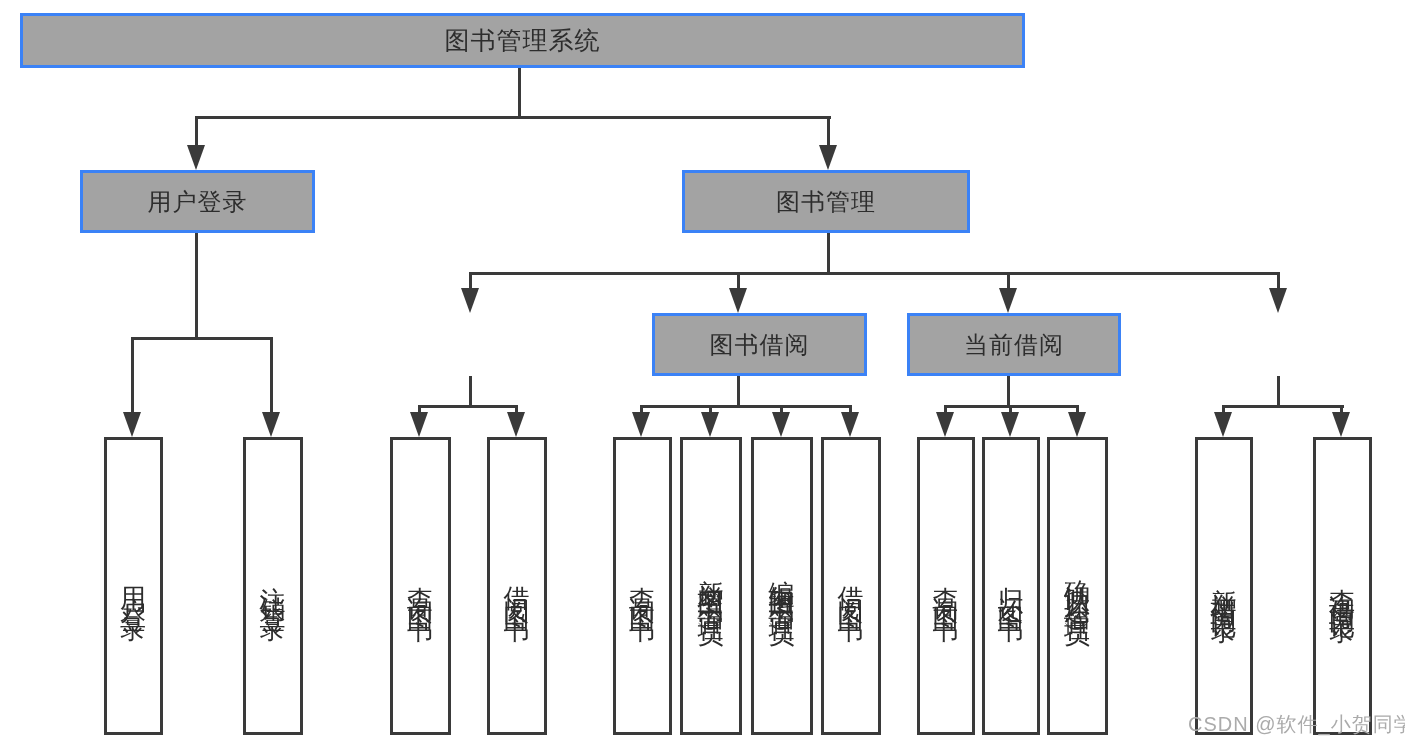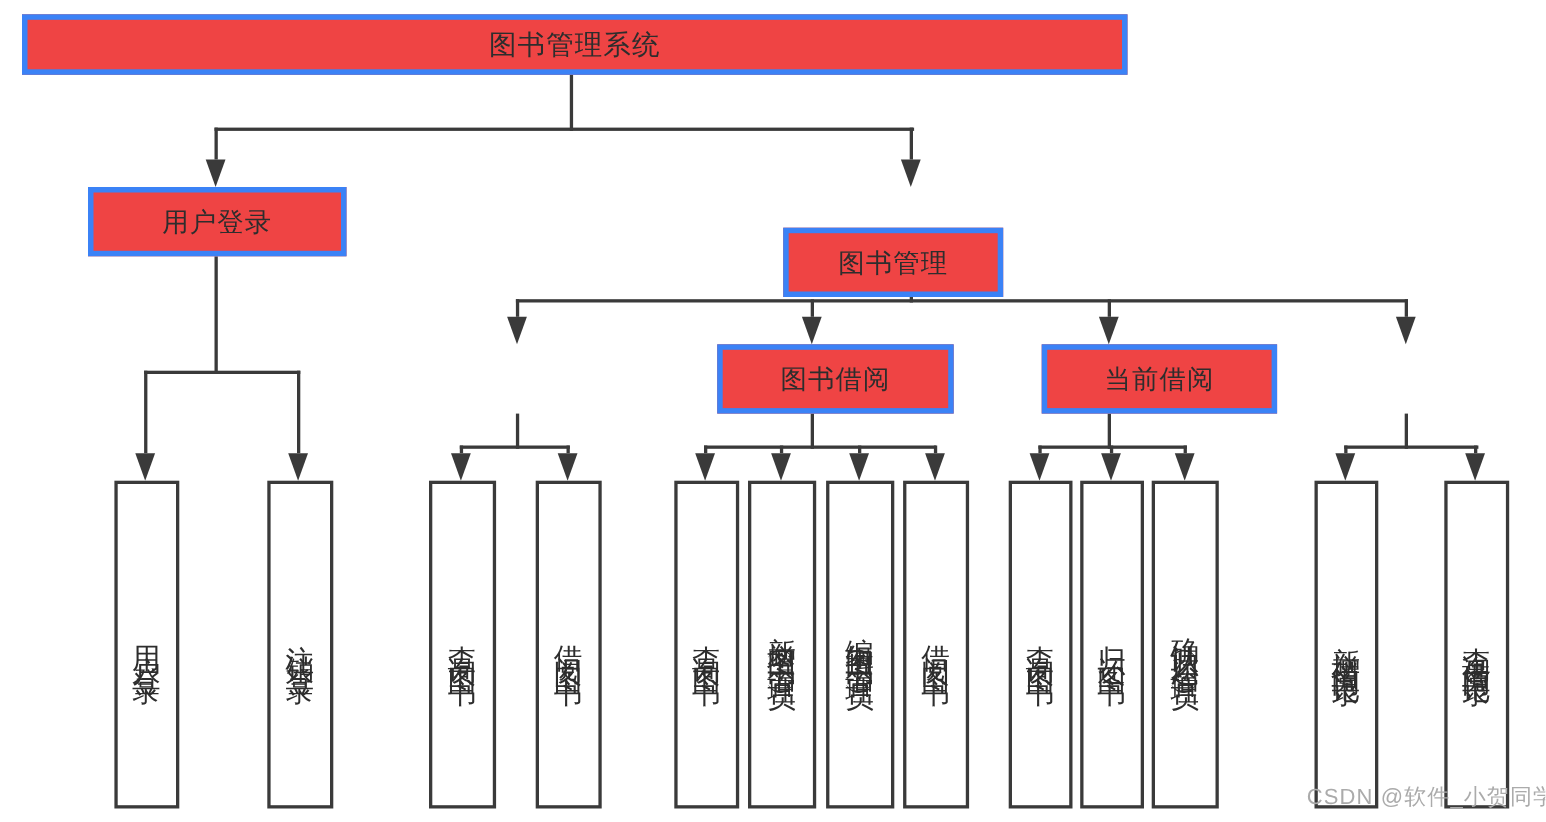--- a/index.html
+++ b/index.html
@@ -8,22 +8,22 @@
     width: 1405px;
     height: 747px;
     background: #ffffff;
     font-family: "Liberation Sans", "DejaVu Sans", sans-serif;
     color: #2d2d2d;
     overflow: hidden;
   }
   .box {
     position: absolute;
     box-sizing: border-box;
-    border: 5px solid #3b82f6;
-    background: #ef4444;
+    border: 3px solid #3b82f6;
+    background: #a3a3a3;
     display: flex;
     align-items: center;
     justify-content: center;
     font-size: 24px;
     letter-spacing: 1px;
     white-space: nowrap;
     z-index: 2;
   }
   .root-box { font-size: 25px; }
   .vbox {
@@ -83,36 +83,36 @@
 <div class="canvas">
 
   <div class="box root-box" style="left:20px; top:13px; width:1005px; height:55px;">图书管理系统</div>
 
   <div class="vline" style="left:518px; top:68px; height:51px;"></div>
   <div class="hline" style="left:195px; top:116px; width:636px;"></div>
   <div class="arrow" style="left:195px; top:116px; height:29px;"></div>
   <div class="arrow" style="left:827px; top:116px; height:29px;"></div>
 
   <div class="box" style="left:80px; top:170px; width:235px; height:63px;">用户登录</div>
-  <div class="box" style="left:712px; top:170px; width:200px; height:63px;margin-top:37px;">图书管理</div>
+  <div class="box" style="left:682px; top:170px; width:288px; height:63px;">图书管理</div>
 
   <div class="vline" style="left:195px; top:233px; height:107px;"></div>
   <div class="hline" style="left:131px; top:337px; width:142px;"></div>
   <div class="arrow" style="left:131px; top:337px; height:75px;"></div>
   <div class="arrow" style="left:270px; top:337px; height:75px;"></div>
 
   <div class="vline" style="left:827px; top:233px; height:42px;"></div>
   <div class="hline" style="left:469px; top:272px; width:811px;"></div>
   <div class="arrow" style="left:469px; top:272px; height:16px;"></div>
   <div class="arrow" style="left:737px; top:272px; height:16px;"></div>
   <div class="arrow" style="left:1007px; top:272px; height:16px;"></div>
   <div class="arrow" style="left:1277px; top:272px; height:16px;"></div>
 
   <div class="box" style="left:652px; top:313px; width:215px; height:63px;">图书借阅</div>
-  <div class="box" style="left:947px; top:313px; width:214px; height:63px;">当前借阅</div>
+  <div class="box" style="left:907px; top:313px; width:214px; height:63px;">当前借阅</div>
 
   <div class="vline" style="left:469px; top:376px; height:32px;"></div>
   <div class="hline" style="left:418px; top:405px; width:100px;"></div>
   <div class="arrow" style="left:418px; top:405px; height:7px;"></div>
   <div class="arrow" style="left:515px; top:405px; height:7px;"></div>
 
   <div class="vline" style="left:737px; top:376px; height:32px;"></div>
   <div class="hline" style="left:640px; top:405px; width:211px;"></div>
   <div class="arrow" style="left:640px; top:405px; height:7px;"></div>
   <div class="arrow" style="left:709px; top:405px; height:7px;"></div>

